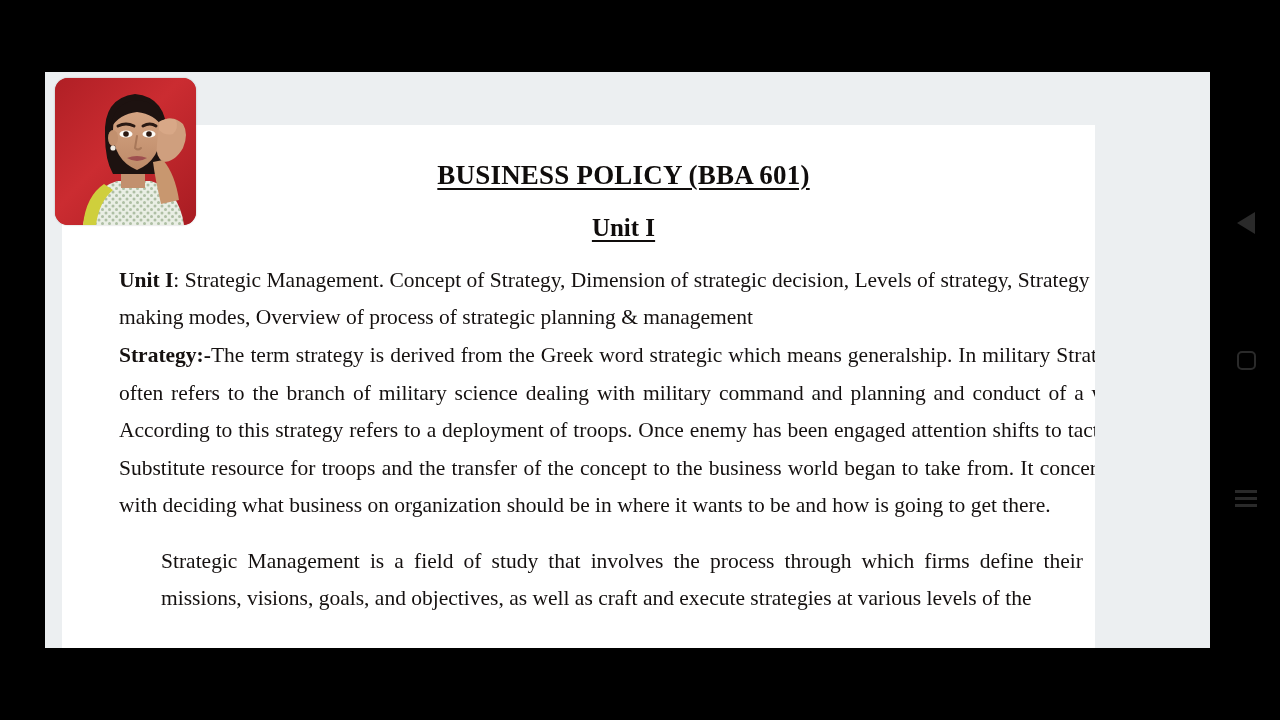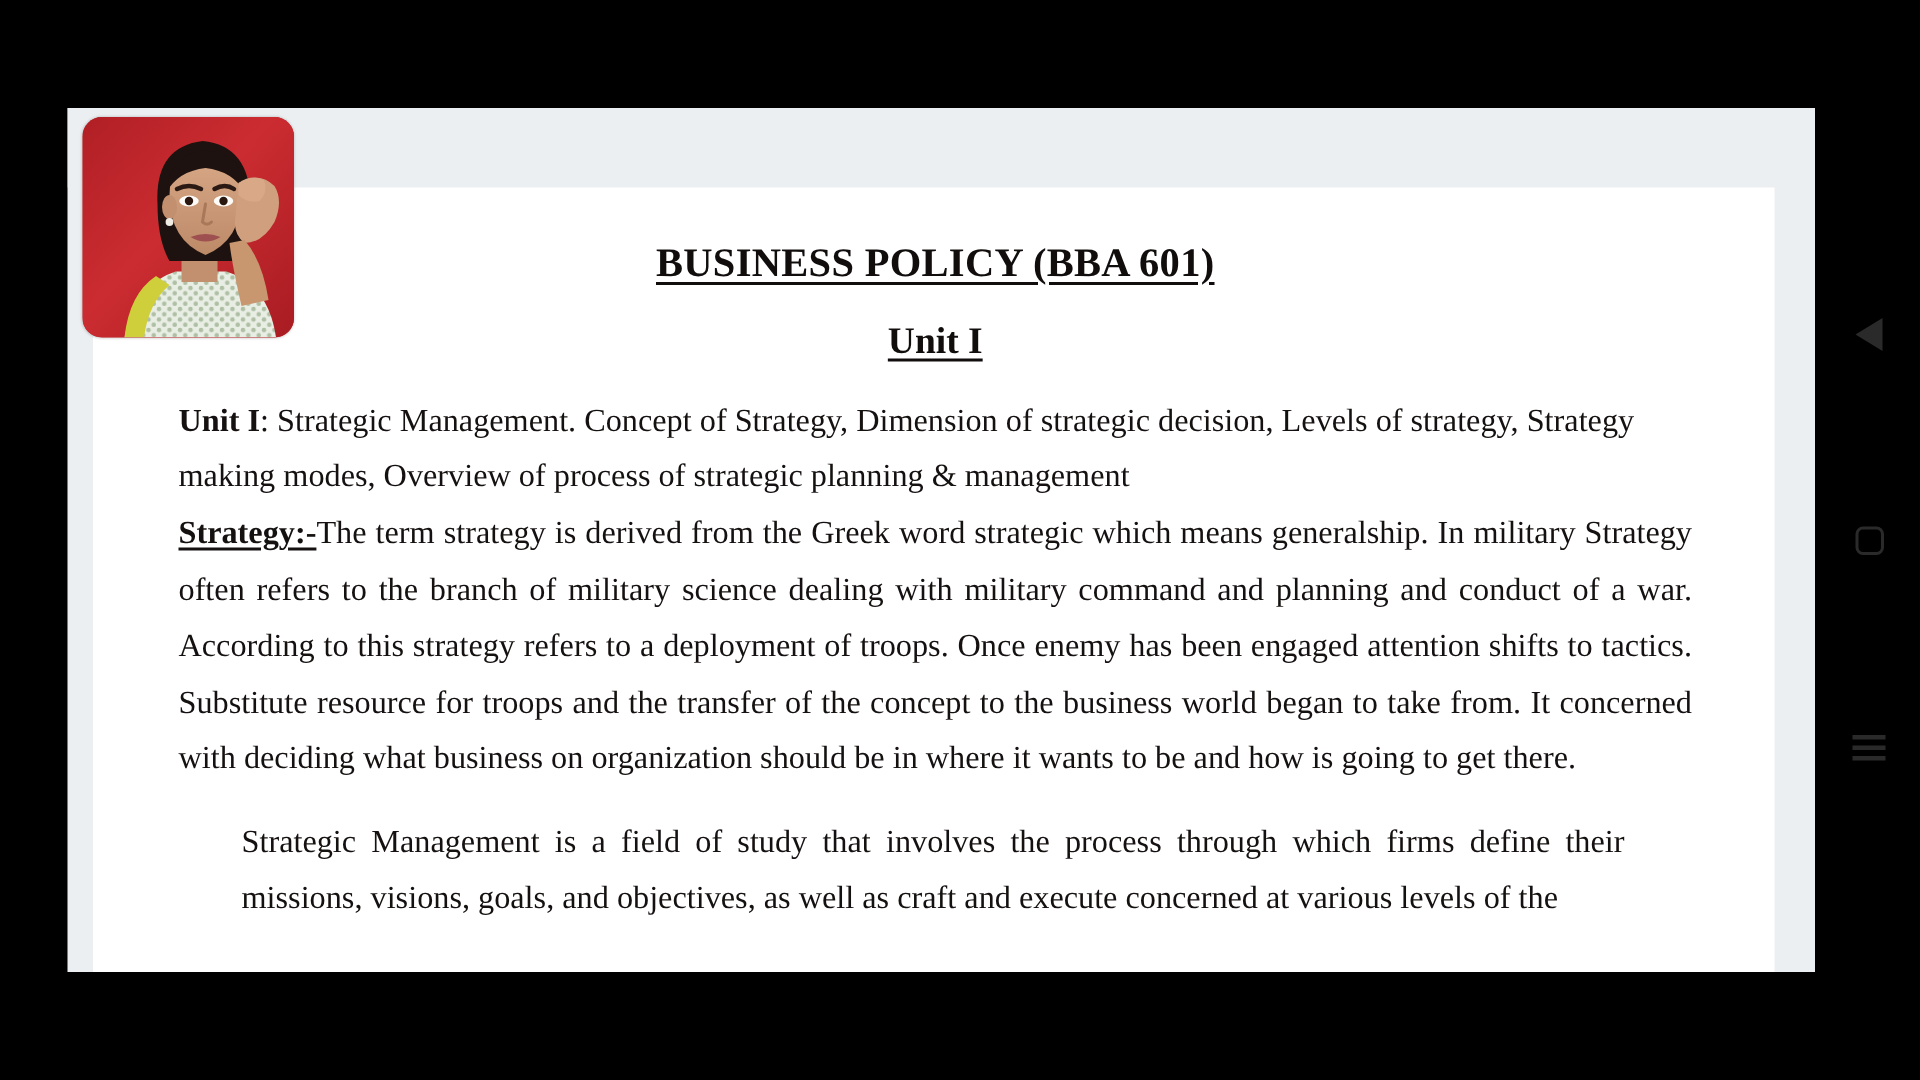--- a/index.html
+++ b/index.html
@@ -39,21 +39,21 @@
     width: 100%;
     height: 53px;
     background: #eceff1;
   }
 
   
   .doc-page {
     position: absolute;
     left: 17px;            
     top: 53px;             
-    width: 1121px;         
+    width: 1033px;         
     height: 523px;
     background: #ffffff;
     overflow: hidden;
   }
 
   .doc-inner {
     position: absolute;
     left: 57px;            
     top: 0;
     width: 1009px;         
@@ -100,21 +100,20 @@
     text-align: justify;
     font-size: 21.5px;
     line-height: 37.5px;
     color: #151110;
     margin-top: 18px;
     padding-left: 42px;
     padding-right: 45px;
   }
   .lead {
     font-weight: bold;
-    text-decoration: underline;
     text-underline-offset: 3px;
   }
 
   
   .webcam {
     position: absolute;
     left: 55px;
     top: 78px;
     width: 141px;
     height: 147px;
@@ -179,21 +178,21 @@
       <div class="doc-inner">
 
         <div class="doc-title"><span>BUSINESS POLICY (BBA 601)</span></div>
 
         <div class="doc-subtitle"><span>Unit I</span></div>
 
         <div class="syllabus"><b>Unit I</b><span>: Strategic Management. Concept of Strategy, Dimension of strategic decision, Levels of strategy, Strategy making modes, Overview of process of strategic planning &amp; management</span></div>
 
         <div class="para"><span class="lead">Strategy:-</span><span>The term strategy is derived from the Greek word strategic which means generalship. In military Strategy often refers to the branch of military science dealing with military command and planning and conduct of a war. According to this strategy refers to a deployment of troops. Once enemy has been engaged attention shifts to tactics. Substitute resource for troops and the transfer of the concept to the business world began to take from. It concerned with deciding what business on organization should be in where it wants to be and how is going to get there.</span></div>
 
-        <div class="para-indent"><span>Strategic Management is a field of study that involves the process through which firms define their missions, visions, goals, and objectives, as well as craft and execute concerned at various levels of the</span></div>
+        <div class="para-indent"><span>Strategic Management is a field of study that involves the process through which firms define their missions, visions, goals, and objectives, as well as craft and execute strategies at various levels of the</span></div>
 
       </div>
     </div>
   </div>
 
   <div class="webcam">
     <svg viewBox="0 0 141 147" xmlns="http://www.w3.org/2000/svg">
       <defs>
         <linearGradient id="bgRed" x1="0" y1="0" x2="1" y2="1">
           <stop offset="0%" stop-color="#b01f25"></stop>

